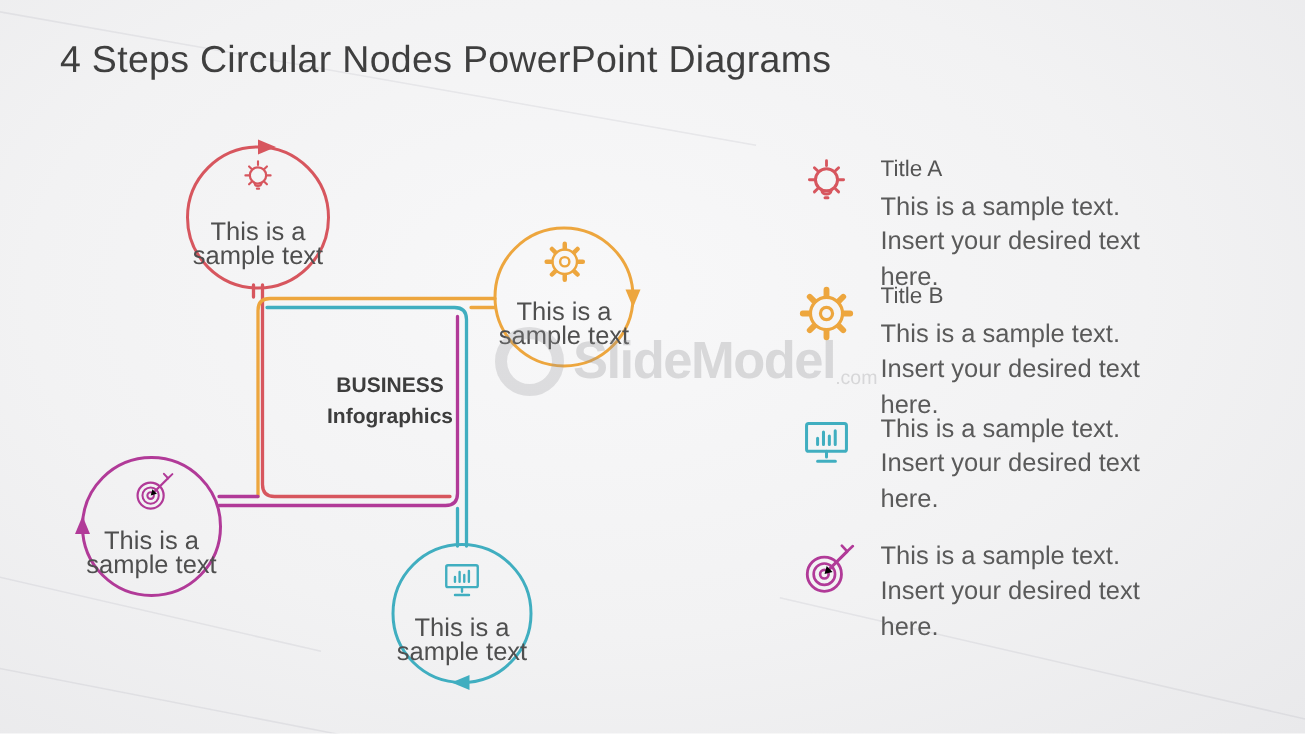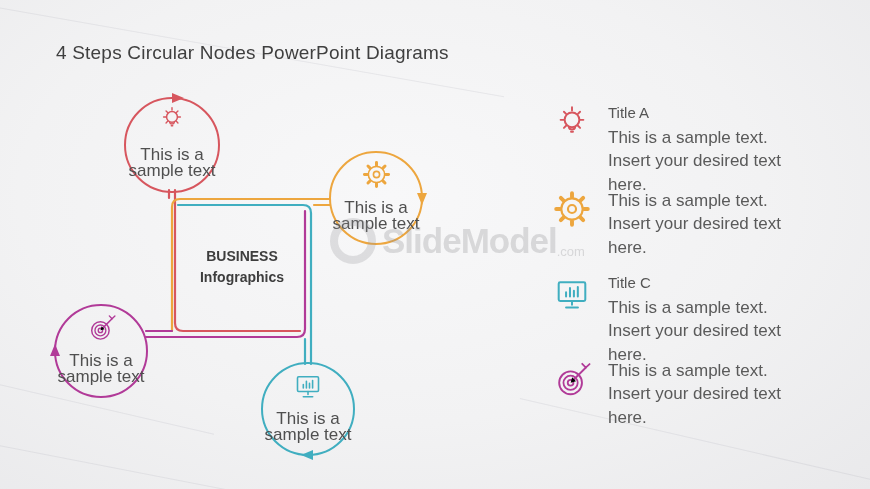--- a/index.html
+++ b/index.html
@@ -8,52 +8,52 @@
     font-family:"Liberation Sans","DejaVu Sans",sans-serif;
     background:radial-gradient(ellipse at 45% 40%, #f8f8f9 0%, #f2f2f3 55%, #e9e9eb 100%);
   }
   .bg-line{position:absolute;height:1px;background:rgba(110,110,125,0.10);transform-origin:0 0;}
   .l1{width:520px;left:-8px;top:6px;transform:rotate(10deg);}
   .l2{width:260px;left:-6px;top:444px;transform:rotate(11deg);}
   .l3{width:420px;left:520px;top:398px;transform:rotate(13deg);}
   .l4{width:230px;left:-10px;top:382px;transform:rotate(13deg);}
 
   .slide-title{
-    position:absolute;left:40px;top:26px;margin:16px;
-    font-size:19px;font-weight:400;color:#3f3f3f;letter-spacing:0.2px;
+    position:absolute;left:40px;top:26px;margin:0;
+    font-size:25px;font-weight:400;color:#3f3f3f;letter-spacing:0.2px;
   }
 
   .diagram-svg{position:absolute;left:0;top:0;}
 
   .node-label{
     position:absolute;width:110px;text-align:center;
     font-size:17px;line-height:16px;color:#4f4f4f;
   }
   .node-label-a{left:117px;top:147px;}
   .node-label-b{left:321px;top:200px;}
   .node-label-c{left:253px;top:411px;}
   .node-label-d{left:46px;top:353px;}
 
   .center-label{
-    position:absolute;left:182px;top:246px;width:120px;text-align:center;
+    position:absolute;left:200px;top:246px;width:120px;text-align:center;
     font-size:14px;font-weight:bold;line-height:21px;color:#3d3d3d;
   }
 
   .watermark{
     position:absolute;left:330px;top:218px;display:flex;align-items:center;
     color:rgba(145,145,150,0.30);user-select:none;
   }
   .watermark .ring{
     width:30px;height:30px;border:8px solid rgba(145,145,150,0.26);
     border-radius:50%;margin-right:6px;
   }
   .watermark .wm-text{font-size:35px;font-weight:bold;letter-spacing:-1px;}
   .watermark .wm-suffix{font-size:13px;font-weight:normal;align-self:flex-end;margin-bottom:5px;margin-top:10px;}
 
-  .legend{position:absolute;left:553px;top:104px;width:250px;}
+  .legend{position:absolute;left:532px;top:104px;width:250px;}
   .legend-item{display:flex;gap:15px;margin-bottom:21px;height:64px;}
   .legend-ico-box{width:40px;flex:0 0 40px;padding-top:1px;}
   .legend-title{margin:0 0 5px 0;font-size:15px;font-weight:400;color:#555555;}
   .legend-desc{margin:0;font-size:17px;line-height:1.38;color:#5a5a5a;width:192px;}
 </style>
 </head>
 <body>
 
 <div class="bg-line l1"></div>
 <div class="bg-line l2"></div>
@@ -165,34 +165,34 @@
 
   <div class="legend-item">
     <div class="legend-ico-box">
       <svg width="38" height="38" viewBox="0 0 32 32">
         <g stroke-linecap="round" stroke="#eda63e">
             <use href="#sym-gear" width="32" height="32"></use>
           </g>
       </svg>
     </div>
     <div>
+      <p class="legend-title">Title B</p>
       <p class="legend-desc">This is a sample text. Insert your desired text here.</p>
     </div>
   </div>
 
   <div class="legend-item">
     <div class="legend-ico-box">
       <svg width="38" height="38" viewBox="0 0 32 32">
         <g stroke-linecap="round" stroke="#40aec0">
             <use href="#sym-monitor" width="32" height="32"></use>
           </g>
       </svg>
     </div>
     <div>
-      <p class="legend-title">Title C</p>
       <p class="legend-desc">This is a sample text. Insert your desired text here.</p>
     </div>
   </div>
 
   <div class="legend-item">
     <div class="legend-ico-box">
       <svg width="38" height="38" viewBox="0 0 32 32">
         <g stroke-linecap="round" stroke="#b13a98">
             <use href="#sym-target" width="32" height="32"></use>
           </g>

